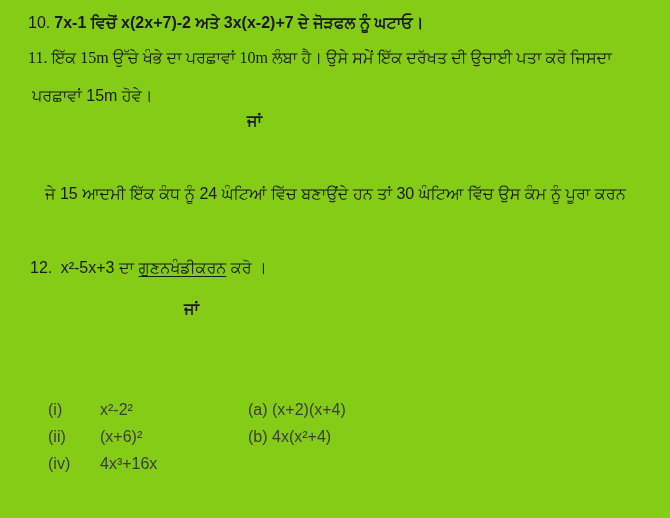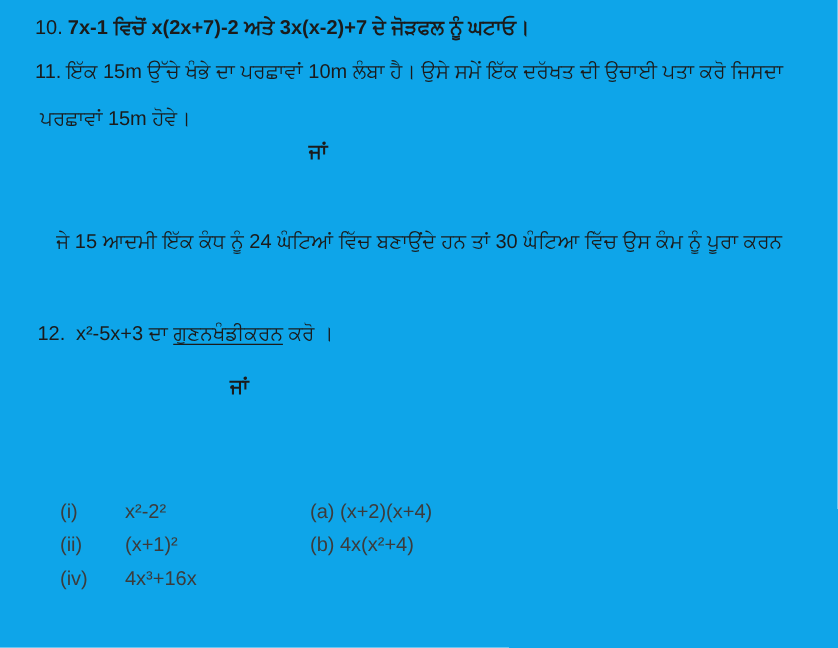--- a/index.html
+++ b/index.html
@@ -4,21 +4,21 @@
 <style>
   * { margin: 0; padding: 0; box-sizing: border-box; }
   html, body { background: #ffffff; }
   body {
     width: 670px; height: 518px;
     position: relative;
     font-family: "Liberation Sans", "DejaVu Sans", sans-serif;
     color: #1b1b1b;
     overflow: hidden;
   }
-  .page { position: absolute; inset: 0; background: #0ea5e9; }
+  .page { position: absolute; inset: 0; background: #84cc16; }
   .abs { position: absolute; white-space: nowrap; }
   .q-line { font-size: 16px; line-height: 22px; }
   .q-num { font-weight: 400; margin-right: 4px; }
   .bold { font-weight: 700; }
   .or-sep { font-size: 16px; font-weight: 700; }
   .underline { text-decoration: underline; text-underline-offset: 3px; }
   .match-table {
     position: absolute; left: 48px; top: 396px;
     color: #3c3c3c; font-size: 16px;
     border-collapse: collapse;
@@ -28,21 +28,21 @@
 </style>
 </head>
 <body>
 
 <div class="page">
 
   <div class="abs q-line" style="left:28px; top:12px;">
     <span class="q-num">10.</span><span class="bold">7x-1 ਵਿਚੋਂ  x(2x+7)-2 ਅਤੇ 3x(x-2)+7 ਦੇ ਜੋੜਫਲ ਨੂੰ  ਘਟਾਓ।</span>
   </div>
 
-  <div class="abs q-line" style="left:28px; top:47px;">
+  <div class="abs q-line" style="left:28px; top:47px;font-family:Liberation Serif, serif;">
     <span class="q-num">11.</span><span>ਇੱਕ 15m ਉੱਚੇ ਖੰਭੇ ਦਾ ਪਰਛਾਵਾਂ 10m ਲੰਬਾ ਹੈ। ਉਸੇ ਸਮੇਂ ਇੱਕ ਦਰੱਖਤ ਦੀ ਉਚਾਈ ਪਤਾ ਕਰੋ ਜਿਸਦਾ</span>
   </div>
 
   <div class="abs q-line" style="left:32px; top:85px;">ਪਰਛਾਵਾਂ 15m ਹੋਵੇ।</div>
 
   <div class="abs or-sep" style="left:247px; top:112px;">ਜਾਂ</div>
 
   <div class="abs q-line" style="left:45px; top:183px;">ਜੇ 15 ਆਦਮੀ ਇੱਕ ਕੰਧ ਨੂੰ 24 ਘੰਟਿਆਂ ਵਿੱਚ ਬਣਾਉਂਦੇ ਹਨ ਤਾਂ 30 ਘੰਟਿਆ ਵਿੱਚ ਉਸ ਕੰਮ ਨੂੰ ਪੂਰਾ ਕਰਨ</div>
 
 
@@ -58,21 +58,21 @@
 
 
   <div class="match-table">
     <div class="match-row">
       <span class="cell">(i)</span>
       <span class="cell">x²-2²</span>
       <span class="cell">(a) (x+2)(x+4)</span>
     </div>
     <div class="match-row">
       <span class="cell">(ii)</span>
-      <span class="cell">(x+1)²</span>
+      <span class="cell">(x+6)²</span>
       <span class="cell">(b) 4x(x²+4)</span>
     </div>
     <div class="match-row">
       <span class="cell">(iv)</span>
       <span class="cell">4x³+16x</span>
     </div>
   </div>
 
 </div>
 

